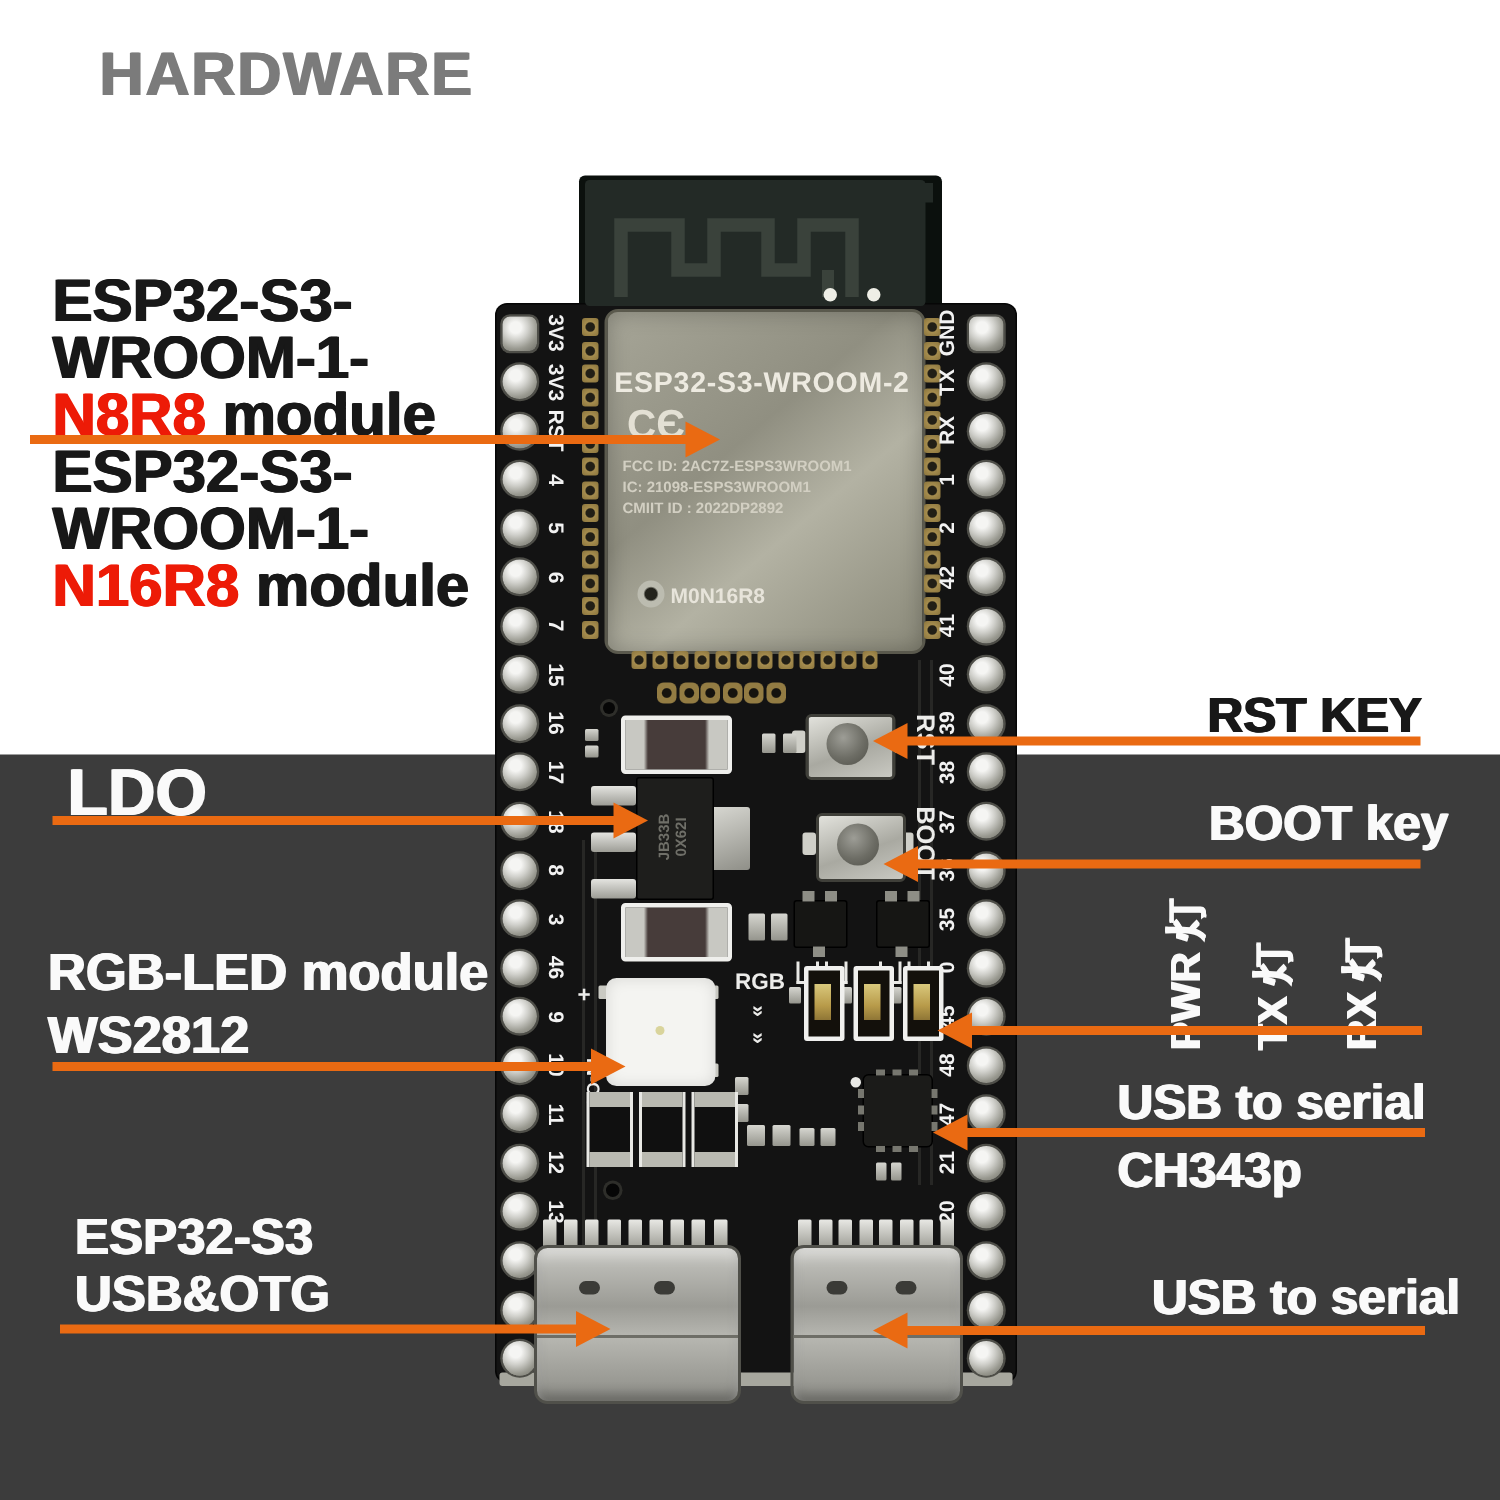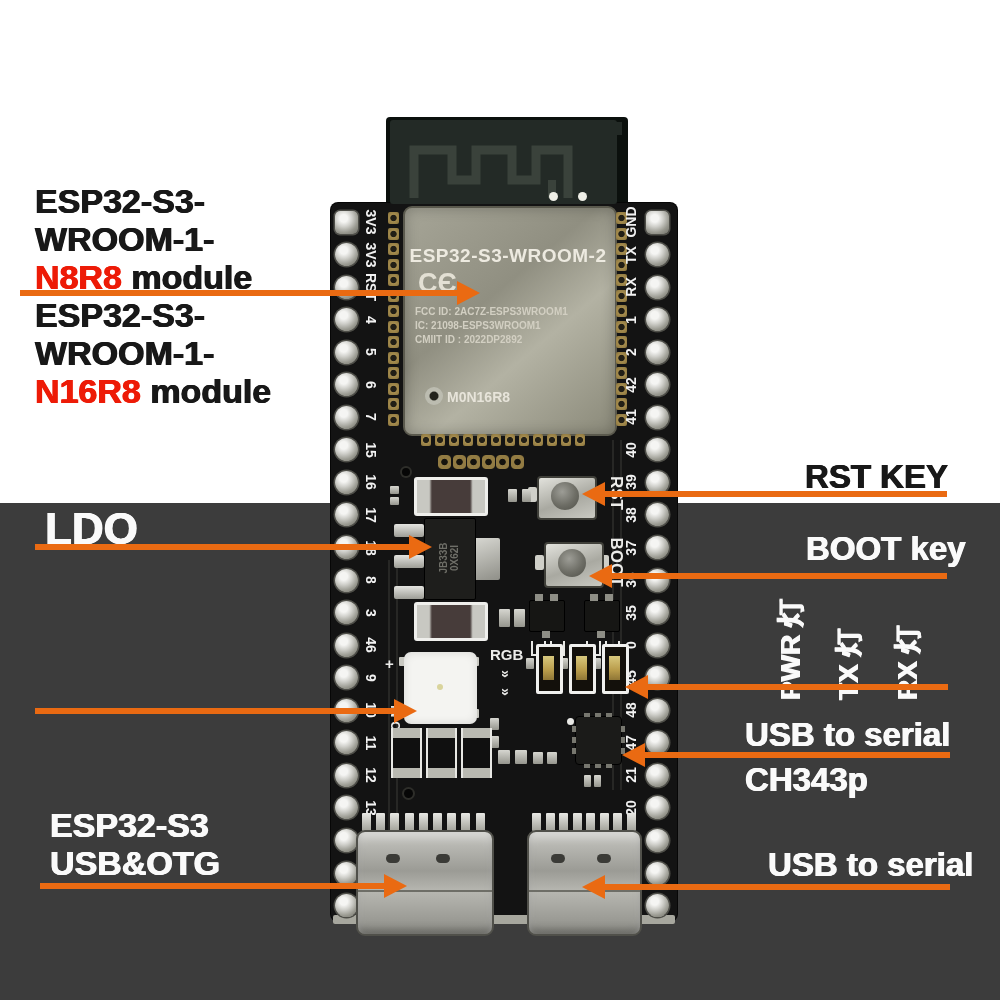--- a/index.html
+++ b/index.html
@@ -99,51 +99,56 @@
   .usb-shell{position:absolute;z-index:20;border:2px solid #50504a;border-radius:9px;
              background:linear-gradient(180deg,#c6c6c1 0%,#9b9b95 38%,#b7b7b1 58%,#8d8d87 100%);
              box-shadow:inset 0 6px 8px rgba(255,255,255,.35), inset 0 -5px 7px rgba(0,0,0,.25);}
   .usb-shell .seam{position:absolute;left:0;right:0;top:58px;height:2px;background:#6e6e67;}
   .usb-shell .oval{position:absolute;width:14px;height:9px;border-radius:5px;background:#3b3b37;top:22px;}
   .usb-leg{position:absolute;width:9px;height:18px;z-index:19;border-radius:1px;
            background:linear-gradient(180deg,#e8e8e4,#a2a29a);}
 
   .title{position:absolute;left:18px;top:24px;width:346px;text-align:center;color:var(--title);
          font-size:41px;font-weight:700;letter-spacing:1px;line-height:50px;z-index:2;}
-  .mod-label{left:35px;top:182px;font-size:34px;line-height:38px;z-index:2;}
+  .mod-label{left:35px;top:182px;font-size:40px;line-height:38px;z-index:2;}
   .ldo-label{left:45px;top:504px;font-size:44px;z-index:2;}
   .rgb-label{left:32px;top:628px;font-size:35px;line-height:42px;z-index:2;}
   .otg-label{left:50px;top:806px;font-size:34px;line-height:38px;z-index:2;}
   .rstkey-label{left:805px;top:458px;font-size:33px;z-index:2;}
   .bootkey-label{left:806px;top:530px;font-size:33px;z-index:2;}
   .ledcol{position:absolute;font-size:28px;font-weight:700;color:#fafafa;white-space:nowrap;
           transform:rotate(-90deg);transform-origin:0 0;z-index:2;line-height:30px;}
   .usbser1{left:745px;top:712px;font-size:33px;line-height:45px;z-index:2;}
   .usbser2{left:768px;top:846px;font-size:33px;line-height:38px;z-index:2;}
 </style>
 </head>
 <body>
 
 <div id="stage">
 
   <div class="band"></div>
 
   <div class="title xb">
+    <div>HARDWARE</div>
   </div>
 
   <div class="lbl black xb mod-label">
     <div>ESP32-S3-</div>
     <div>WROOM-1-</div>
     <div><span class="red">N8R8</span><span> module</span></div>
     <div>ESP32-S3-</div>
     <div>WROOM-1-</div>
     <div><span class="red">N16R8</span><span> module</span></div>
   </div>
 
   <div class="lbl white xb ldo-label">LDO</div>
+  <div class="lbl white xb rgb-label">
+    <div>RGB-LED module</div>
+    <div>WS2812</div>
+  </div>
   <div class="lbl white xb otg-label">
     <div>ESP32-S3</div>
     <div>USB&amp;OTG</div>
   </div>
   <div class="lbl black xb rstkey-label">RST KEY</div>
   <div class="lbl white xb bootkey-label">BOOT key</div>
 
   <div class="ledcol xb" style="left:776px;top:700px;">PWR 灯</div>
   <div class="ledcol xb" style="left:834px;top:700px;">TX 灯</div>
   <div class="ledcol xb" style="left:893px;top:700px;">RX 灯</div>

